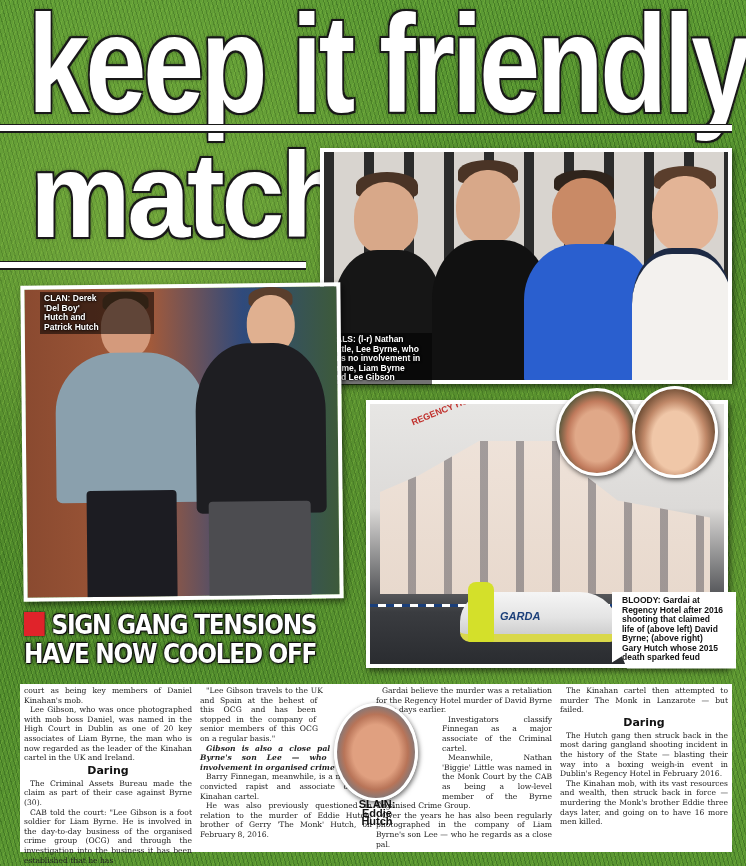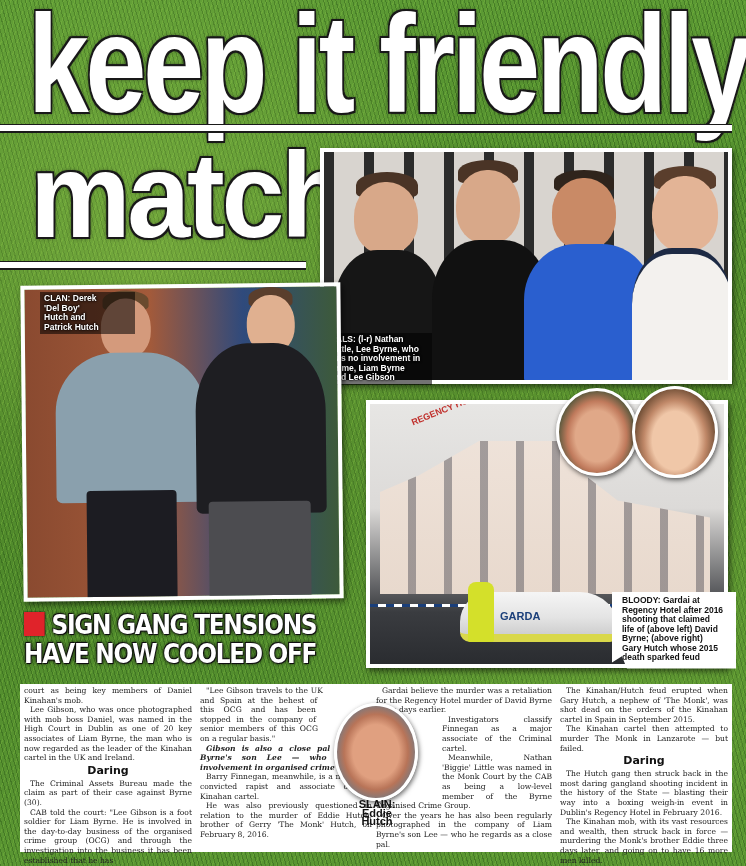--- a/index.html
+++ b/index.html
@@ -76,20 +76,21 @@
     background:
       repeating-linear-gradient(90deg, rgba(0,0,0,0) 0 28px, rgba(70,70,80,0.45) 28px 36px),
       linear-gradient(180deg, #efe3da 0%, #e8d9cd 100%);
     clip-path: polygon(0 40%, 12% 30%, 30% 10%, 55% 10%, 62% 30%, 72% 45%, 100% 55%, 100% 100%, 0 100%);
   }
   .garda-car {
     position: absolute; left: 90px; top: 188px; width: 160px; height: 50px;
     background: linear-gradient(180deg, #f5f5f5 0%, #e4e4e4 60%, #cfcfcf 100%);
     border-radius: 30px 40px 10px 10px;
     border-bottom: 8px solid #d9d84a;
+    font-style: italic;
   }
   .garda-label {
     position: absolute; left: 40px; top: 18px;
     font-family: "Liberation Sans", sans-serif; font-weight: bold; font-size: 11px; color: #1b3f7a;
   }
   .police-tape {
     position: absolute; left: 0; top: 200px; width: 100%; height: 3px;
     background: repeating-linear-gradient(90deg, #1b3f7a 0 8px, #ffffff 8px 16px);
   }
   .hotel-sign {
@@ -101,21 +102,21 @@
   .captionbox {
     position: absolute;
     font-family: "Liberation Sans", sans-serif;
     font-weight: bold;
     font-size: 8.5px;
     line-height: 9.5px;
     color: #ffffff;
     text-shadow: 0 0 2px #000, 0 0 3px #000;
     white-space: pre-line;
   }
-  .cap-clan { left: 40px; top: 292px; width: 95px; background: rgba(0,0,0,0.55); padding: 2px 4px; }
+  .cap-clan { left: 40px; top: 292px; width: 114px; background: rgba(0,0,0,0.55); padding: 2px 4px; }
   .cap-pals { left: 328px; top: 333px; width: 104px; background: rgba(0,0,0,0.55); padding: 2px 3px; }
   .cap-bloody {
     left: 612px; top: 592px; width: 124px; padding: 4px 5px 6px 10px;
     background: #ffffff; color: #111111; text-shadow: none;
     clip-path: polygon(0 0, 100% 0, 100% 100%, 12% 100%, 8% 84%, 0 92%);
   }
 
   
   .portrait {
     position: absolute; border-radius: 50%;
@@ -276,21 +277,20 @@
 
   <div class="col col-3">
     <p>Gardai believe the murder was a retaliation for the Regency Hotel murder of David Byrne three days earlier.</p>
     <div class="wrap-left"></div>
     <p>Investigators classify Finnegan as a major associate of the Criminal cartel.</p>
     <p>Meanwhile, Nathan 'Biggie' Little was named in the Monk Court by the CAB as being a low-level member of the Byrne Organised Crime Group.</p>
     <p>Over the years he has also been regularly photographed in the company of Liam Byrne's son Lee — who he regards as a close pal.</p>
   </div>
 
   <div class="col col-4">
-    <p>The Kinahan/Hutch feud erupted when Gary Hutch, a nephew of 'The Monk', was shot dead on the orders of the Kinahan cartel in Spain in September 2015.</p>
     <p>The Kinahan cartel then attempted to murder The Monk in Lanzarote — but failed.</p>
     <div class="subhead">Daring</div>
     <p>The Hutch gang then struck back in the most daring gangland shooting incident in the history of the State — blasting their way into a boxing weigh-in event in Dublin's Regency Hotel in February 2016.</p>
     <p>The Kinahan mob, with its vast resources and wealth, then struck back in force — murdering the Monk's brother Eddie three days later, and going on to have 16 more men killed.</p>
   </div>
 </div>
 
 <div class="portrait portrait-eddie"></div>
 <div class="cap-eddie">SLAIN: Eddie
 Hutch</div>

